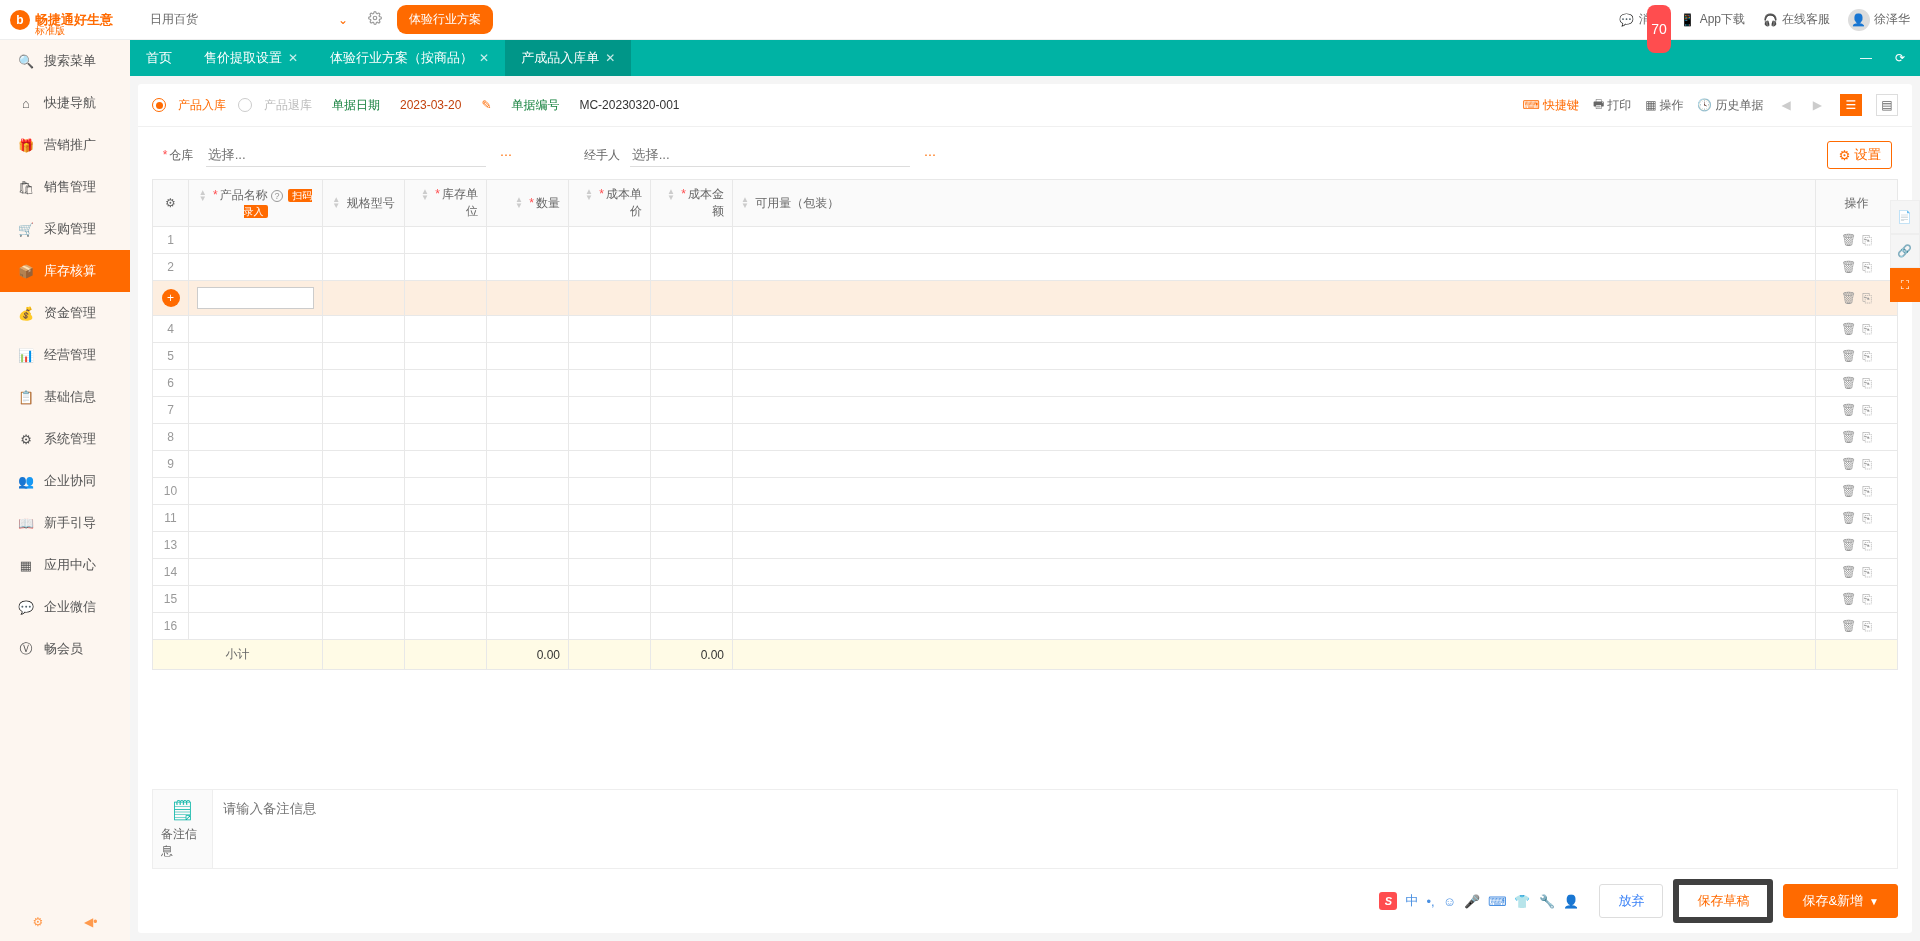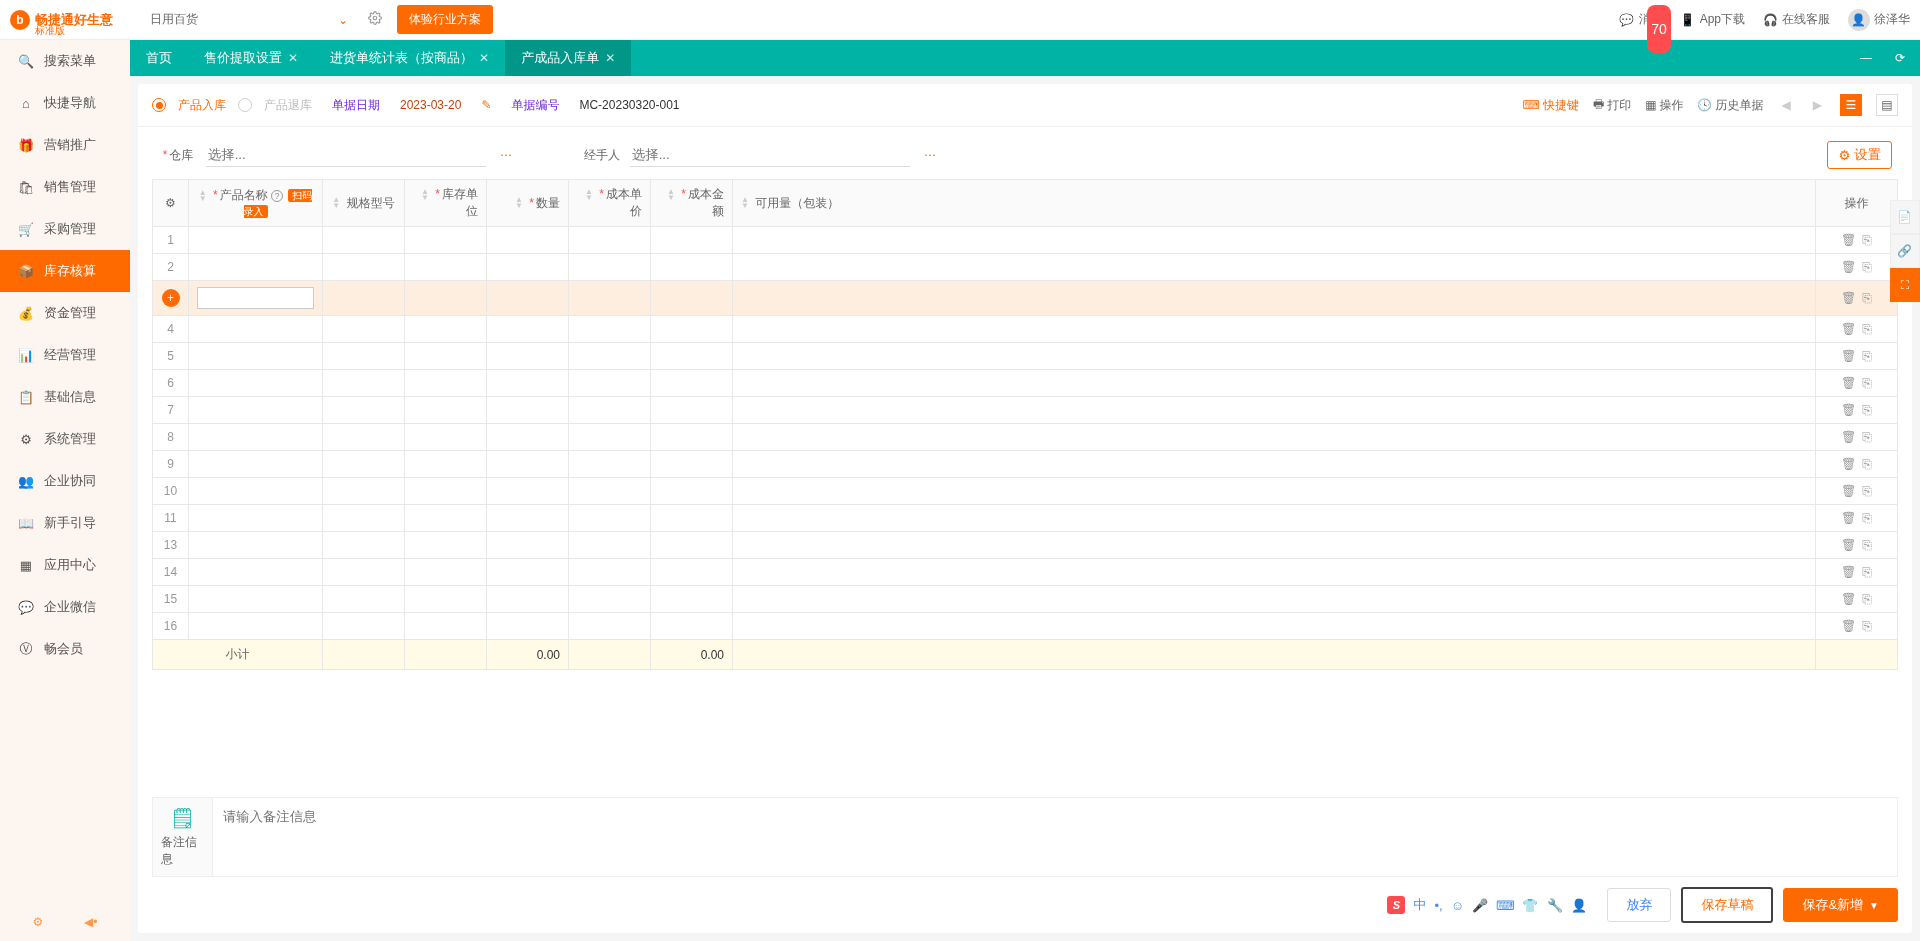--- a/index.html
+++ b/index.html
@@ -7,21 +7,21 @@
 
 
 .top-header { height: 40px; display: flex; align-items: center; padding: 0 10px; border-bottom: 1px solid #eee; }
 .logo-area { display: flex; align-items: center; width: 120px; }
 .logo-icon { width: 20px; height: 20px; background: #ff6a00; border-radius: 50%; margin-right: 5px; display: flex; align-items: center; justify-content: center; color: #fff; font-weight: bold; }
 .logo-text { color: #ff6a00; font-size: 13px; font-weight: bold; }
 .logo-sub { color: #ff6a00; font-size: 10px; position: absolute; top: 24px; left: 35px; }
 .category-select { margin-left: 20px; color: #666; display: flex; align-items: center; gap: 140px; }
 .chevron-down { color: #ff6a00; }
 .gear-btn { margin-left: 20px; color: #999; cursor: pointer; }
-.experience-btn { margin-left: 15px; background: #ff6a00; color: #fff; padding: 6px 12px; border-radius: 3px; border: none; cursor: pointer; font-size: 12px; }
+.experience-btn { margin-left: 15px; background: #ff6a00; color: #fff; padding: 6px 12px; border-radius: 9px; border: none; cursor: pointer; font-size: 12px; }
 .top-right { margin-left: auto; display: flex; align-items: center; gap: 18px; color: #666; }
 .top-right-item { display: flex; align-items: center; gap: 4px; cursor: pointer; position: relative; }
 .badge { position: absolute; top: -6px; right: -8px; background: #ff4d4f; color: #fff; border-radius: 8px; font-size: 14px; padding: 16px 4px; }
 .avatar { width: 22px; height: 22px; background: #ddd; border-radius: 50%; display: inline-flex; align-items: center; justify-content: center; color: #999; }
 
 
 .main-layout { display: flex; height: calc(100vh - 40px); }
 
 
 .sidebar { width: 130px; background: #fdf6f0; display: flex; flex-direction: column; }
@@ -42,21 +42,21 @@
 
 .form-wrapper { flex: 1; background: #fff; margin: 8px; border-radius: 3px; display: flex; flex-direction: column; overflow: hidden; }
 .form-header { padding: 10px 14px; display: flex; align-items: center; gap: 20px; border-bottom: 1px solid #f0f0f0; }
 .radio-group { display: flex; align-items: center; gap: 12px; }
 .radio-item { display: flex; align-items: center; gap: 12px; cursor: pointer; }
 .radio-circle { width: 14px; height: 14px; border: 1px solid #ccc; border-radius: 50%; display: inline-flex; align-items: center; justify-content: center; }
 .radio-circle.checked { border-color: #ff6a00; }
 .radio-circle.checked::after { content: ''; width: 7px; height: 7px; background: #ff6a00; border-radius: 50%; }
 .radio-label.active { color: #ff6a00; }
 .radio-label.inactive { color: #bbb; }
-.form-date-label { color: #6d28d9; }
+.form-date-label { color: #15803d; }
 .form-date-value { color: #c2410c; }
 .pencil-icon { color: #ff6a00; cursor: pointer; }
 .form-header-right { margin-left: auto; display: flex; align-items: center; gap: 14px; color: #666; }
 .header-link { display: flex; align-items: center; gap: 3px; cursor: pointer; color: #666; }
 .header-link.orange { color: #ff6a00; }
 .nav-arrow { color: #ccc; cursor: pointer; padding: 0 4px; }
 .view-toggle { width: 22px; height: 22px; border: 1px solid #ddd; display: inline-flex; align-items: center; justify-content: center; cursor: pointer; }
 .view-toggle.active { background: #ff6a00; color: #fff; border-color: #ff6a00; }
 
 
@@ -97,21 +97,21 @@
 
 .remarks-section { display: flex; margin: 8px 14px 0; border: 1px solid #eee; }
 .remarks-label { width: 60px; background: #fafafa; display: flex; flex-direction: column; align-items: center; justify-content: center; padding: 8px; border-right: 1px solid #eee; color: #666; }
 .remarks-icon { color: #00b3a4; font-size: 20px; margin-bottom: 4px; }
 .remarks-input { flex: 1; border: none; padding: 10px; resize: none; outline: none; color: #999; height: 56px; }
 
 
 .footer-bar { padding: 10px 14px; display: flex; justify-content: flex-end; gap: 10px; align-items: center; }
 .btn { padding: 7px 18px; border-radius: 3px; cursor: pointer; font-size: 13px; }
 .btn-default { background: #fff; border: 1px solid #ddd; color: #3b82f6; }
-.btn-outline { background: #fff; border: 2px solid #404040; color: #ff6a00; }
+.btn-outline { background: #fff; border: 6px solid #404040; color: #ff6a00; }
 .btn-primary { background: #ff6a00; border: 1px solid #ff6a00; color: #fff; display: flex; align-items: center; gap: 6px; }
 .btn-caret { font-size: 10px; }
 
 
 .ime-bar { display: flex; align-items: center; gap: 8px; color: #666; margin-right: 10px; }
 .ime-icon { width: 18px; height: 18px; background: #ff4d4f; color: #fff; border-radius: 3px; display: inline-flex; align-items: center; justify-content: center; font-size: 11px; font-style: italic; font-weight: bold; }
 .ime-sym { color: #4a90e2; font-size: 13px; }
 
 
 .side-tools { position: fixed; right: 0; top: 200px; display: flex; flex-direction: column; }
@@ -237,21 +237,21 @@
     <div class="tab-bar">
       <div id="tabs-container" style="display:flex;height:100%">
           <div class="tab">
             <span>首页</span>
           </div>
           <div class="tab">
             <span>售价提取设置</span>
             <span class="tab-close">✕</span>
           </div>
           <div class="tab">
-            <span>进货单统计表（按商品）</span>
+            <span>体验行业方案（按商品）</span>
             <span class="tab-close">✕</span>
           </div>
           <div class="tab active">
             <span>产成品入库单</span>
             <span class="tab-close">✕</span>
           </div>
         </div>
       <div class="tab-bar-right">
         <span class="tab-bar-btn">—</span>
         <span class="tab-bar-btn">⟳</span>

